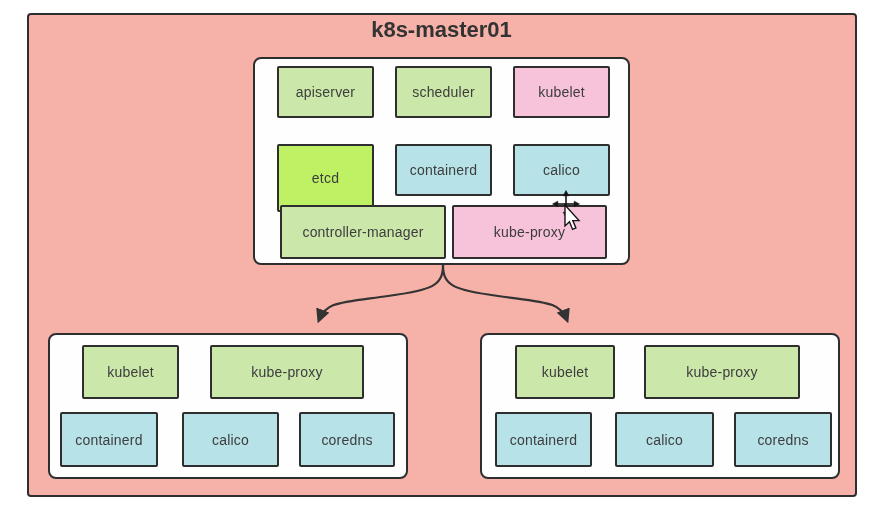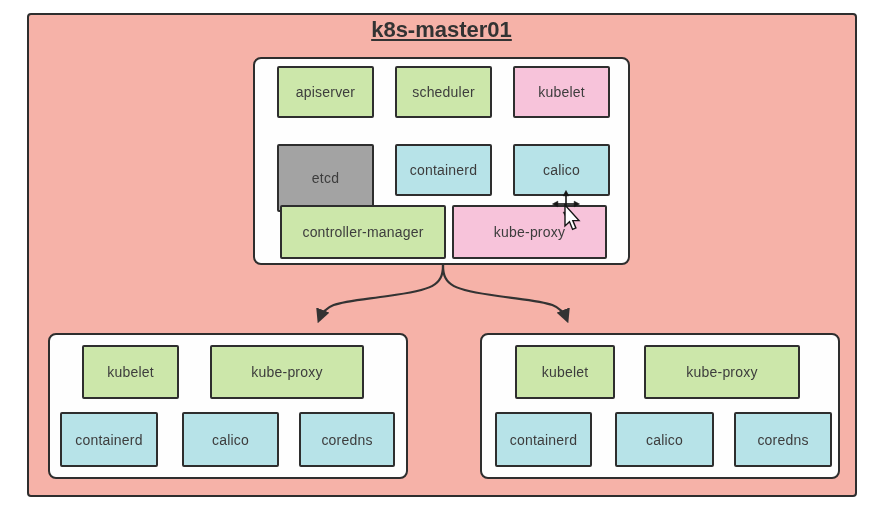--- a/index.html
+++ b/index.html
@@ -5,41 +5,41 @@
   html,body{margin:0;padding:0;background:#ffffff;width:882px;height:512px;overflow:hidden;}
   body{font-family:"Liberation Sans","DejaVu Sans",sans-serif;position:relative;}
   .stage{position:relative;width:882px;height:512px;background:#ffffff;}
   .canvas{position:absolute;left:27px;top:13px;width:830px;height:484px;
           border:2px solid #2e2e2e;border-radius:4px;box-sizing:border-box;}
   .panel{position:absolute;background:#fefefe;border:2px solid #2e2e2e;border-radius:8px;box-sizing:border-box;}
   .shape{position:absolute;border:2px solid #2e2e2e;border-radius:2px;box-sizing:border-box;
          display:flex;align-items:center;justify-content:center;
          font-size:14px;color:#3d3d3d;letter-spacing:0.2px;cursor:default;}
   .cluster-title{position:absolute;text-align:center;font-weight:bold;color:#333333;}
-  .title-master{left:253px;top:17px;width:377px;font-size:22px;text-decoration:underline;}
+  .title-master{left:253px;top:17px;width:377px;font-size:22px;}
   .title-node{width:360px;top:294px;font-size:21px;}
   .title-node01{left:48px;}
   .title-node02{left:480px;}
   svg.overlay{position:absolute;left:0;top:0;pointer-events:none;}
   svg.cursor{position:absolute;left:550px;top:190px;pointer-events:none;}
 </style>
 </head>
 <body>
 
 <div class="stage">
 
   <div class="canvas" style="background-color: rgb(246, 178, 168);"></div>
 
   <div class="cluster-title title-master">k8s-master01</div>
 
   <div class="panel" style="left:253px;top:57px;width:377px;height:208px;">
     <div class="shape" style="left: 140px; top: 7px; width: 97px; height: 52px; background-color: rgb(204, 231, 170);">scheduler</div>
     <div class="shape" style="left: 22px; top: 7px; width: 97px; height: 52px; background-color: rgb(204, 231, 170);">apiserver</div>
     <div class="shape" style="left: 258px; top: 7px; width: 97px; height: 52px; background-color: rgb(247, 195, 218);">kubelet</div>
-    <div class="shape" style="left: 22px; top: 85px; width: 97px; height: 68px; background-color: #a3a3a3;">etcd</div>
+    <div class="shape" style="left: 22px; top: 85px; width: 97px; height: 68px; background-color: #bef264;">etcd</div>
     <div class="shape" style="left: 140px; top: 85px; width: 97px; height: 52px; background-color: rgb(183, 227, 232);">containerd</div>
     <div class="shape" style="left: 258px; top: 85px; width: 97px; height: 52px; background-color: rgb(183, 227, 232);">calico</div>
     <div class="shape" style="left: 25px; top: 146px; width: 166px; height: 54px; background-color: rgb(204, 231, 170);">controller-manager</div>
     <div class="shape" style="left: 197px; top: 146px; width: 155px; height: 54px; background-color: rgb(247, 195, 218);">kube-proxy</div>
   </div>
 
 
   <div class="panel" style="left:48px;top:333px;width:360px;height:146px;">
     <div class="shape" style="left: 32px; top: 10px; width: 97px; height: 54px; background-color: rgb(204, 231, 170);">kubelet</div>
     <div class="shape" style="left: 160px; top: 10px; width: 154px; height: 54px; background-color: rgb(204, 231, 170);">kube-proxy</div>

